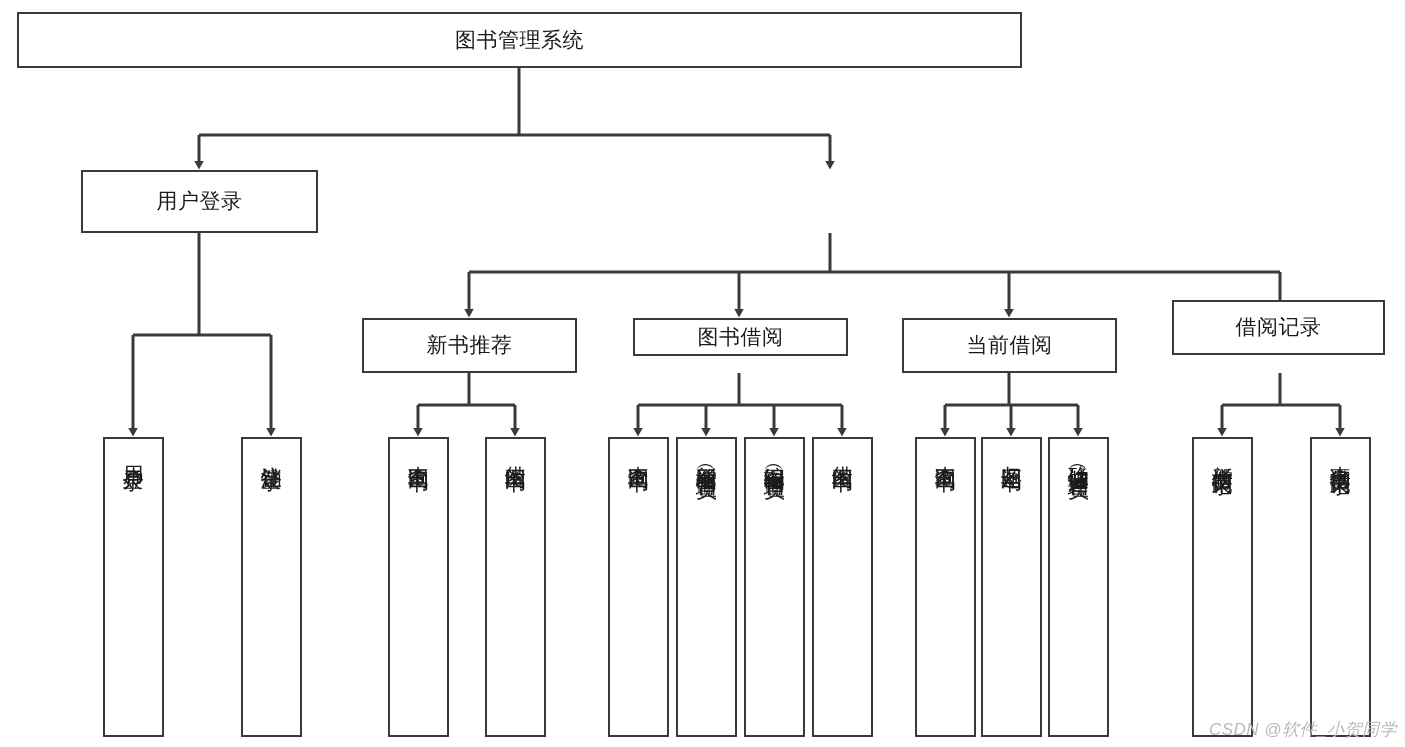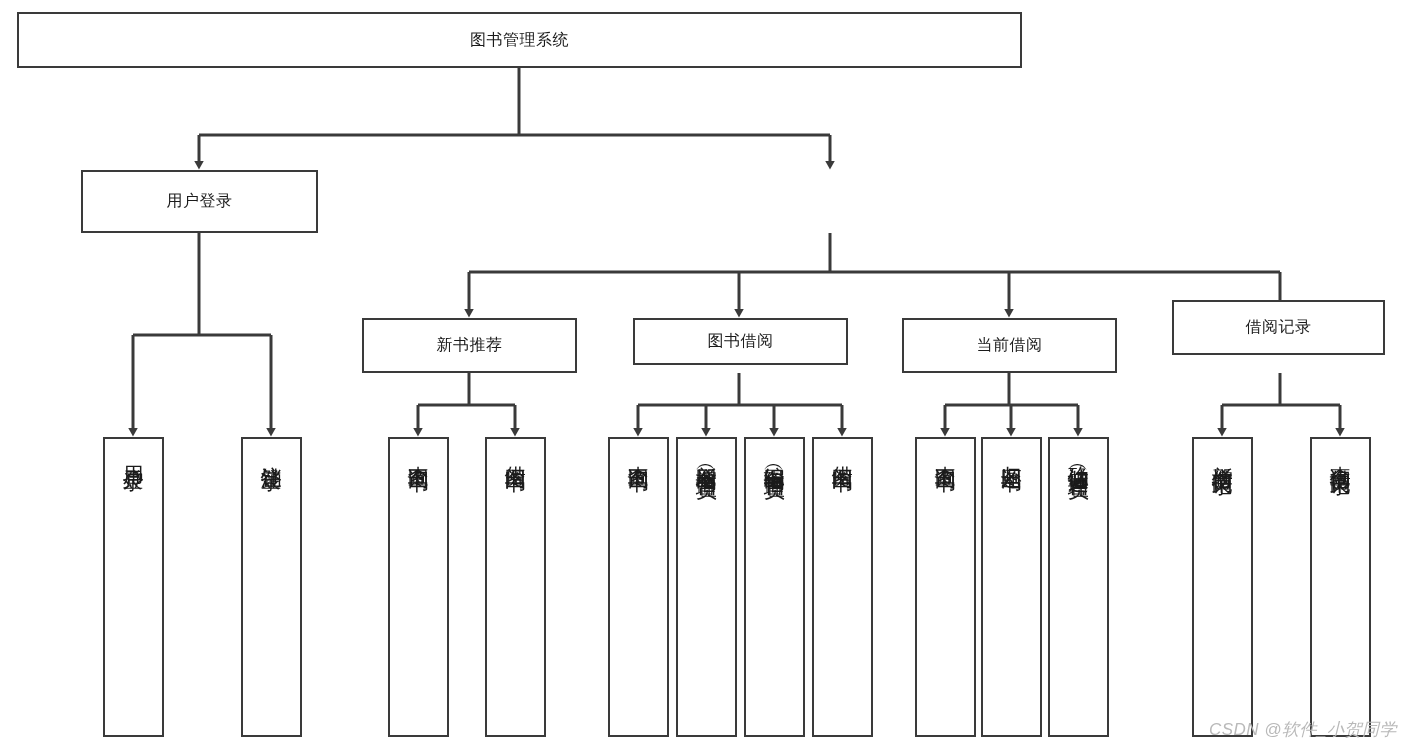--- a/index.html
+++ b/index.html
@@ -30,21 +30,21 @@
     box-sizing: border-box;
     border: 2px solid #3a3a3a;
     background: #ffffff;
     display: flex;
     align-items: center;
     justify-content: center;
     z-index: 2;
   }
   .node-label {
     color: #1b1b1b;
-    font-size: 16px;
+    font-size: 21px;
     line-height: 1.15;
     letter-spacing: 0.5px;
     white-space: nowrap;
   }
   
   .node.vertical {
     align-items: flex-start;
     justify-content: center;
     padding-top: 10px;
   }
@@ -129,21 +129,21 @@
     <span class="node-label">图书管理系统</span>
   </div>
 
   <div class="node" style="left:81px; top:170px; width:237px; height:63px;">
     <span class="node-label">用户登录</span>
   </div>
 
   <div class="node" style="left:362px; top:318px; width:215px; height:55px;">
     <span class="node-label">新书推荐</span>
   </div>
-  <div class="node" style="left:633px; top:318px; width:215px; height:47px;">
+  <div class="node" style="left:633px; top:318px; width:215px; height:38px;">
     <span class="node-label">图书借阅</span>
   </div>
   <div class="node" style="left:902px; top:318px; width:215px; height:55px;">
     <span class="node-label">当前借阅</span>
   </div>
   <div class="node" style="left:1172px; top:300px; width:213px; height:55px;">
     <span class="node-label">借阅记录</span>
   </div>
 
   <div class="node vertical" style="left:103px; top:437px; width:61px; height:300px;">

